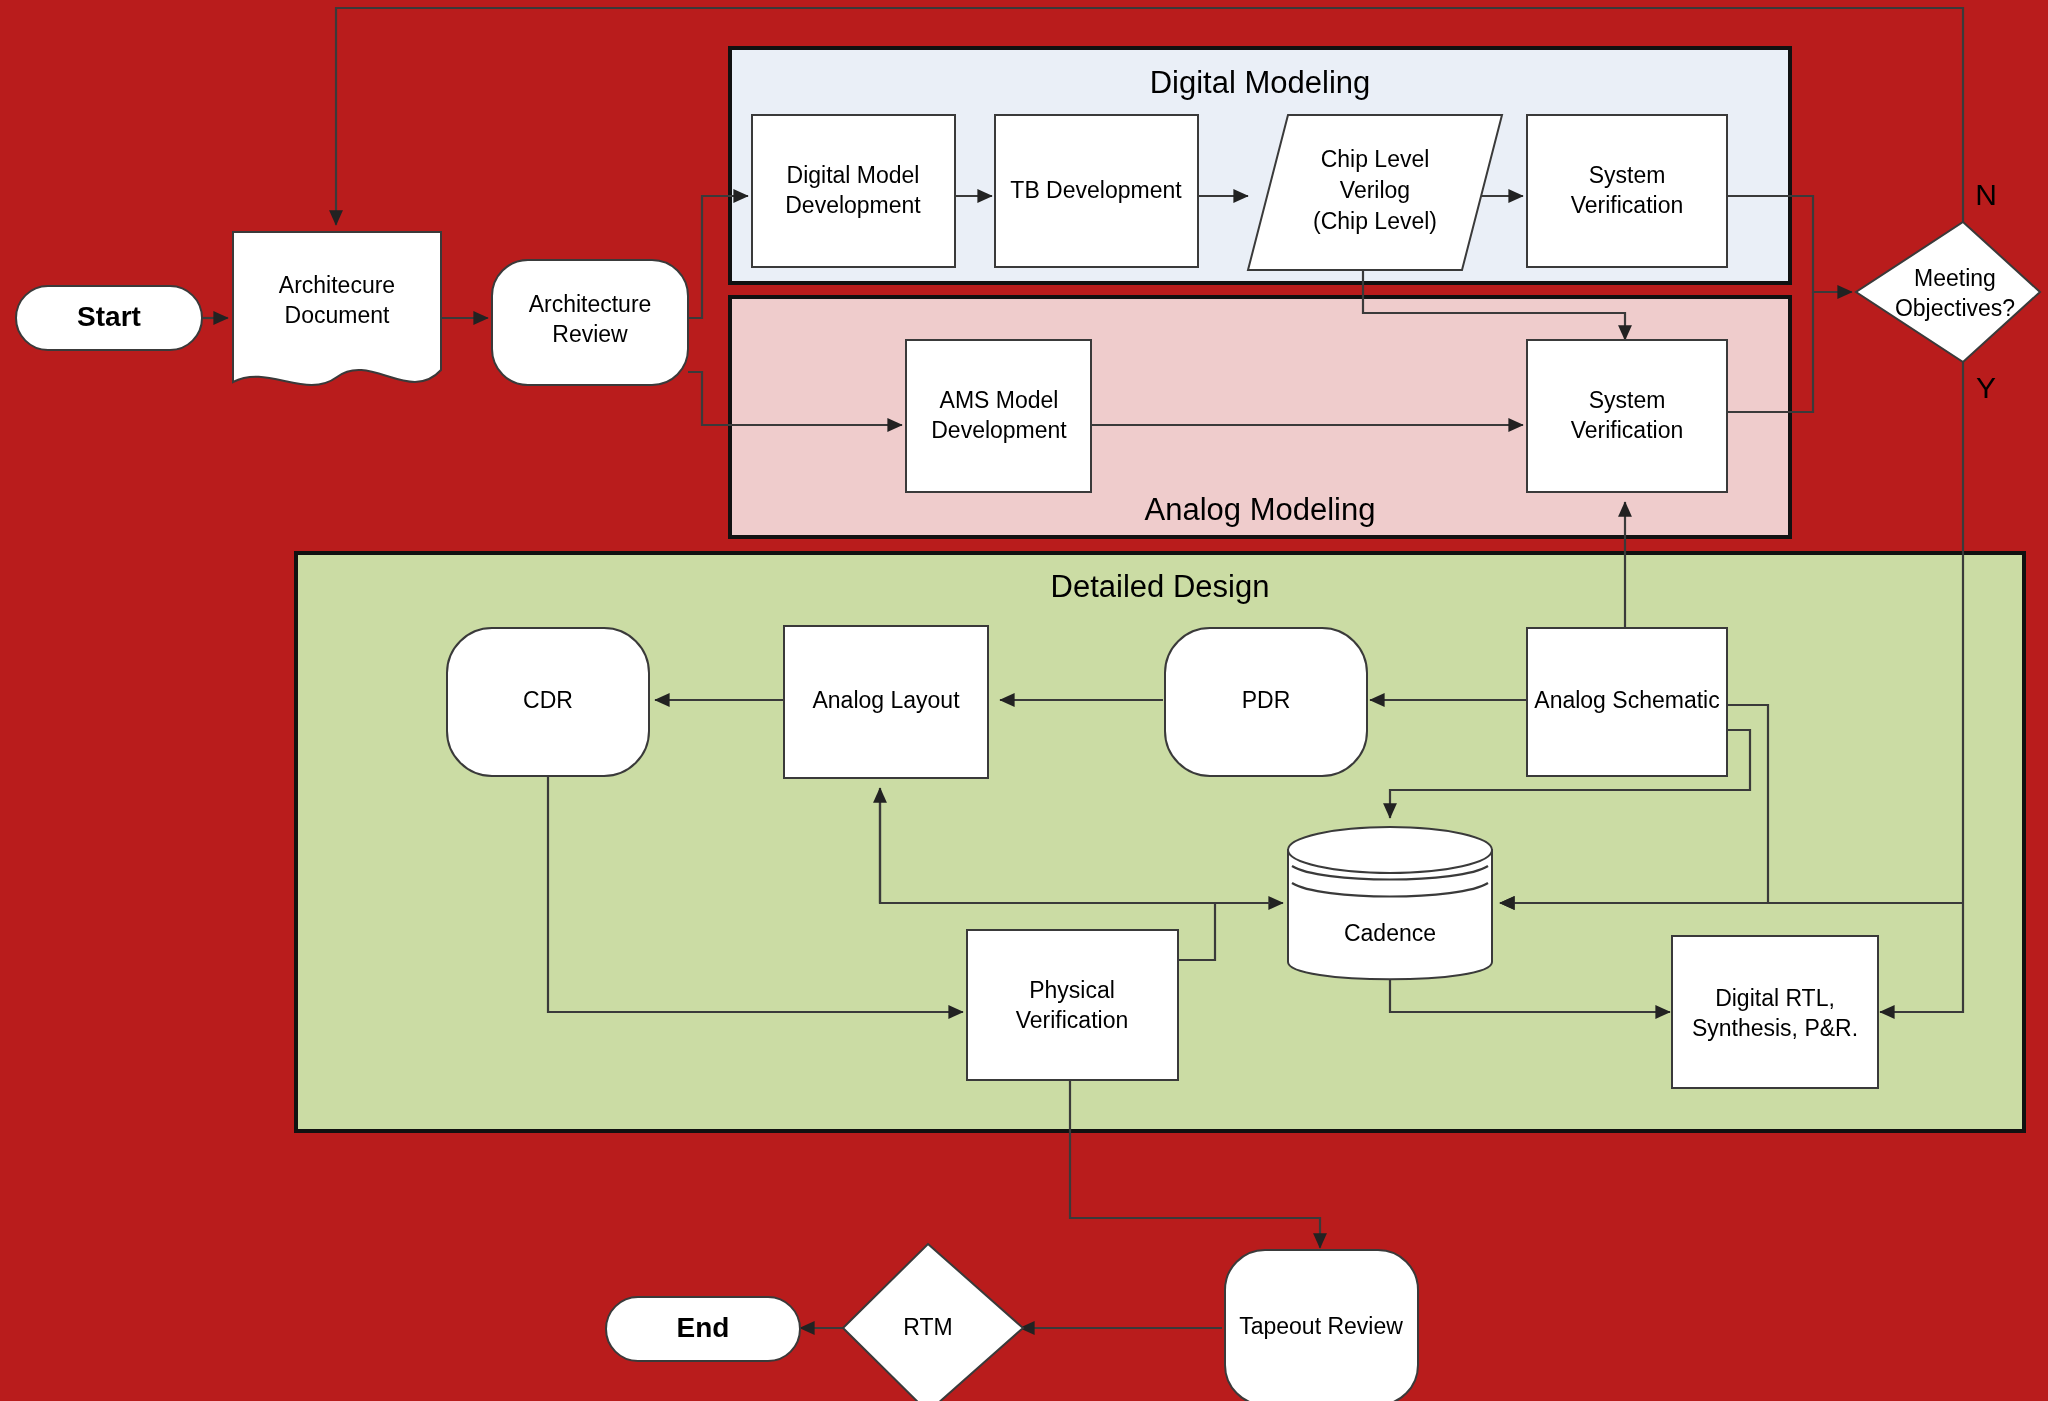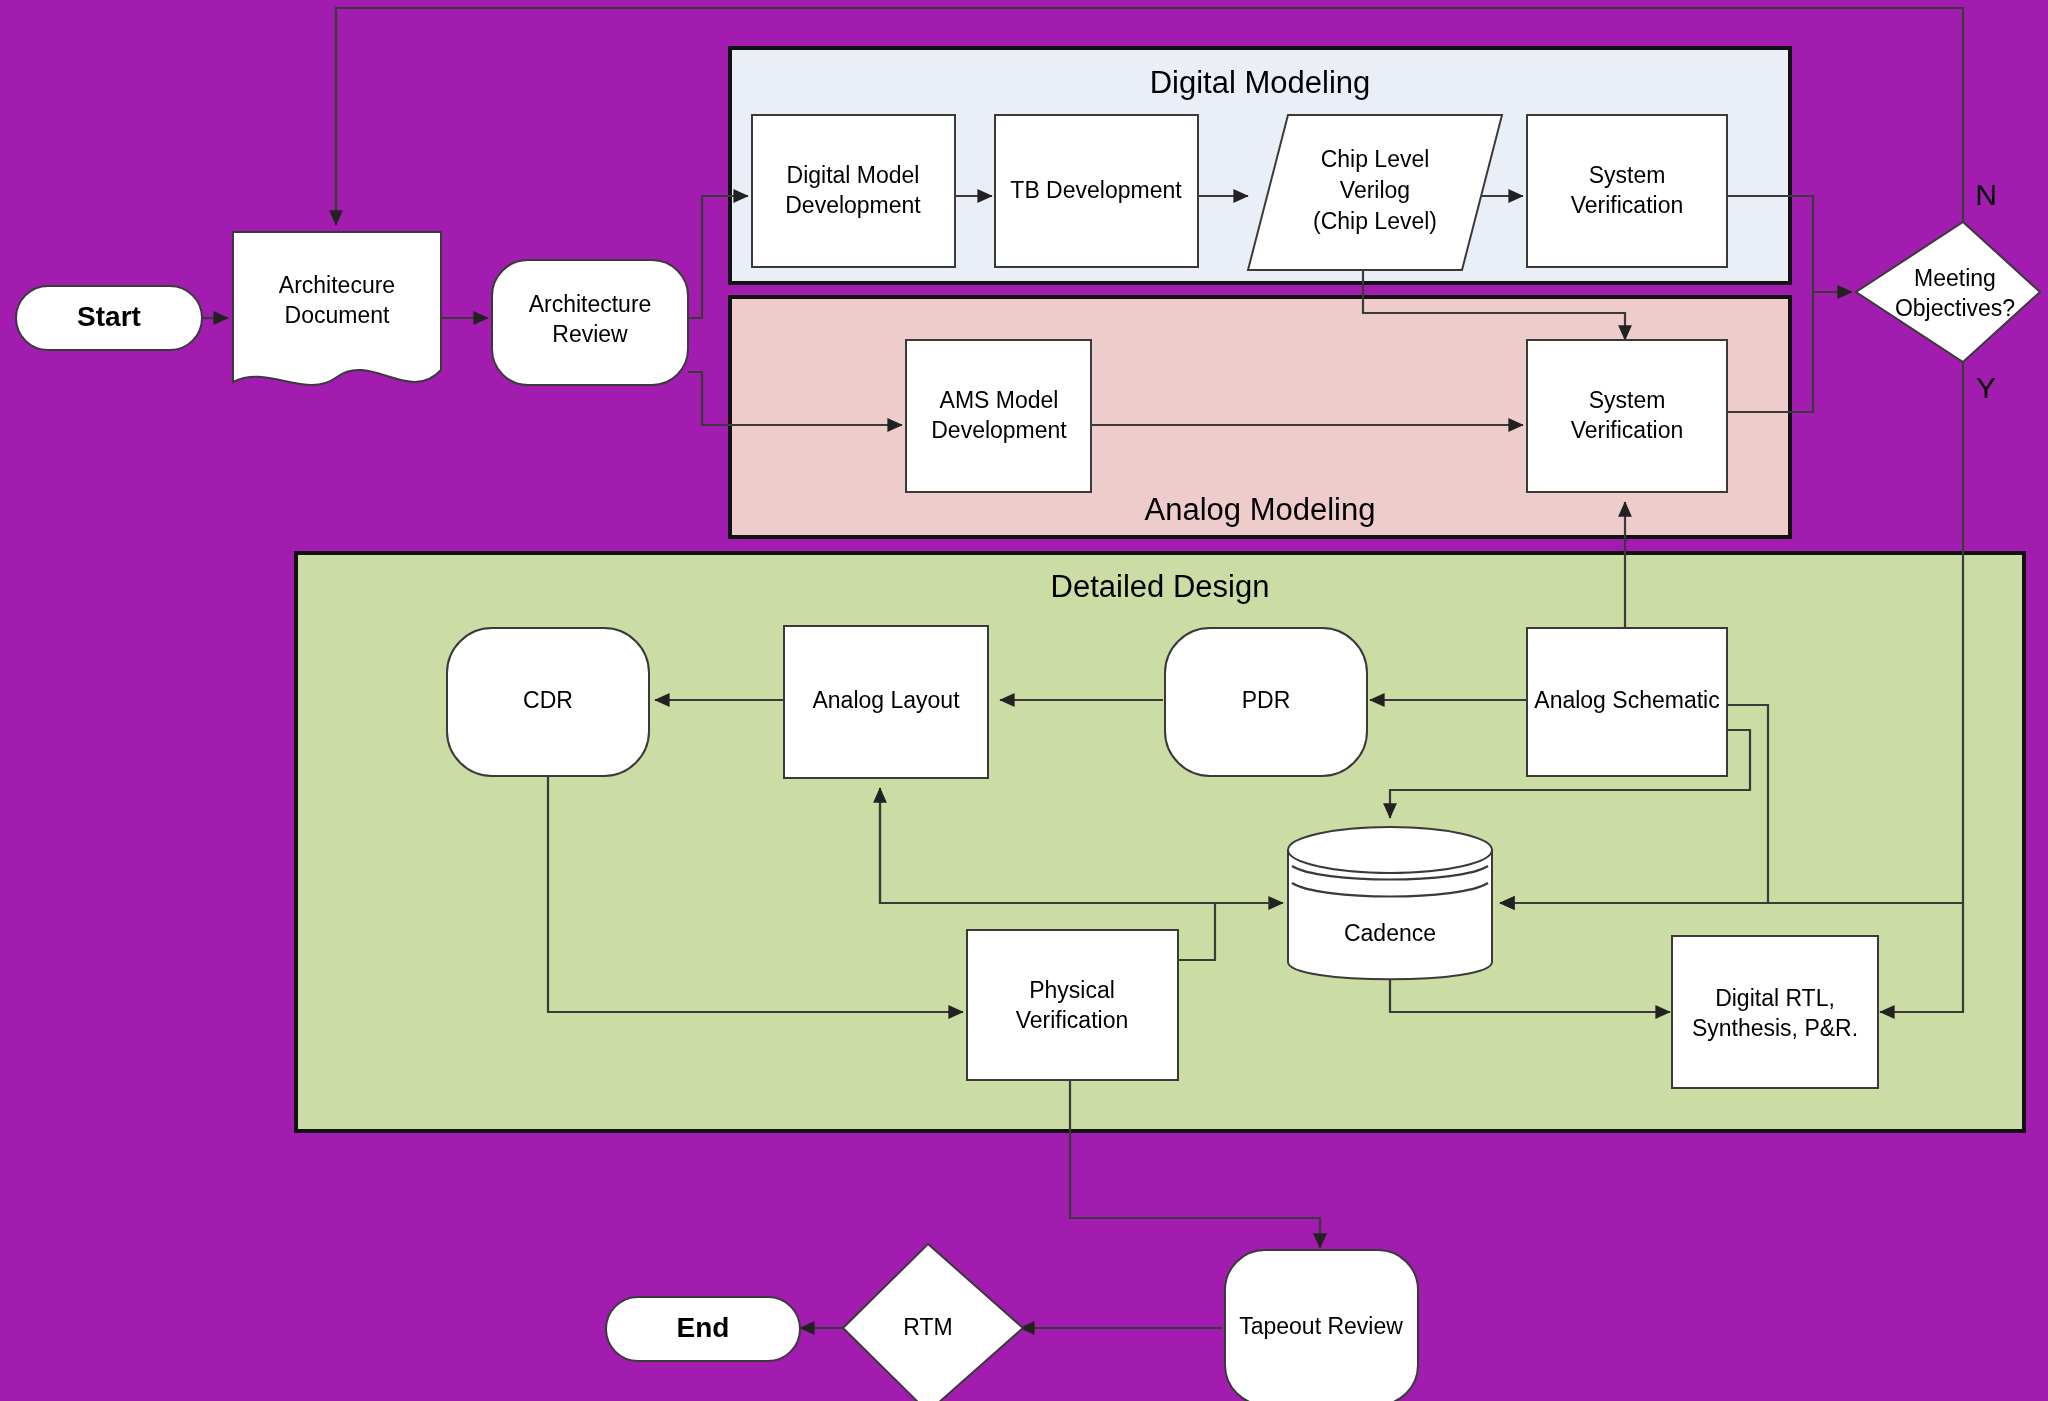--- a/index.html
+++ b/index.html
@@ -1,17 +1,17 @@
 <!DOCTYPE html>
 <html><head>
 <meta charset="utf-8">
 <style>
   html,body{margin:0;padding:0;background:#ffffff;}
   body{font-family:"Liberation Sans", sans-serif;}
-  #stage{position:relative;width:2048px;height:1401px;background:#a21caf;overflow:hidden;}
+  #stage{position:relative;width:2048px;height:1401px;background:#b91c1c;overflow:hidden;}
   svg#canvas{position:absolute;left:0;top:0;width:2048px;height:1401px;}
   .lbl{font-family:"Liberation Sans", sans-serif; fill:#000; text-anchor:middle; dominant-baseline:middle;}
   .nodetext{font-size:23px;}
   .grouptext{font-size:31px;}
   .termtext{font-size:28px;font-weight:bold;}
   .branchtext{font-size:30px;}
   .shape{fill:#ffffff;stroke:#3a3a3a;stroke-width:2;}
   .grp{stroke:#111;stroke-width:4;}
   .edge{stroke:#3a3a3a;stroke-width:2.2;fill:none;}
 </style>

